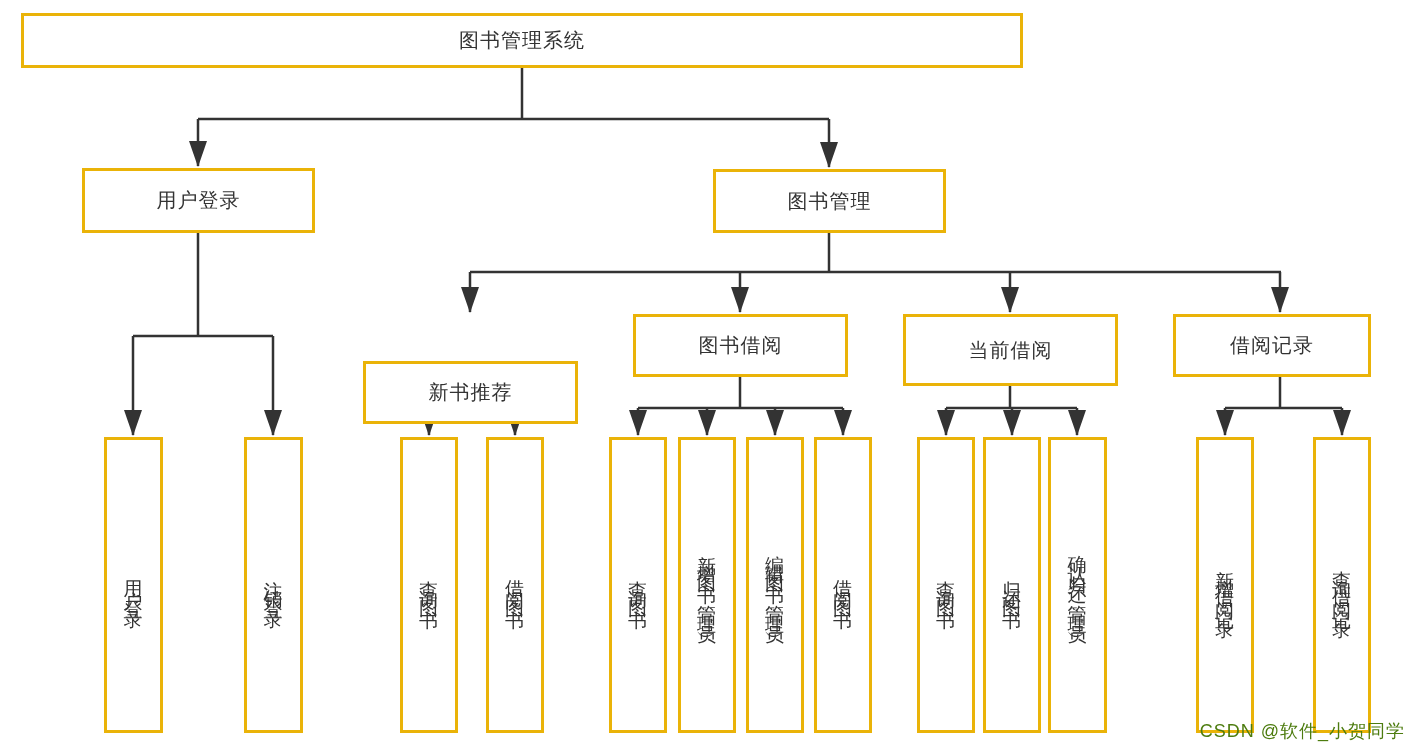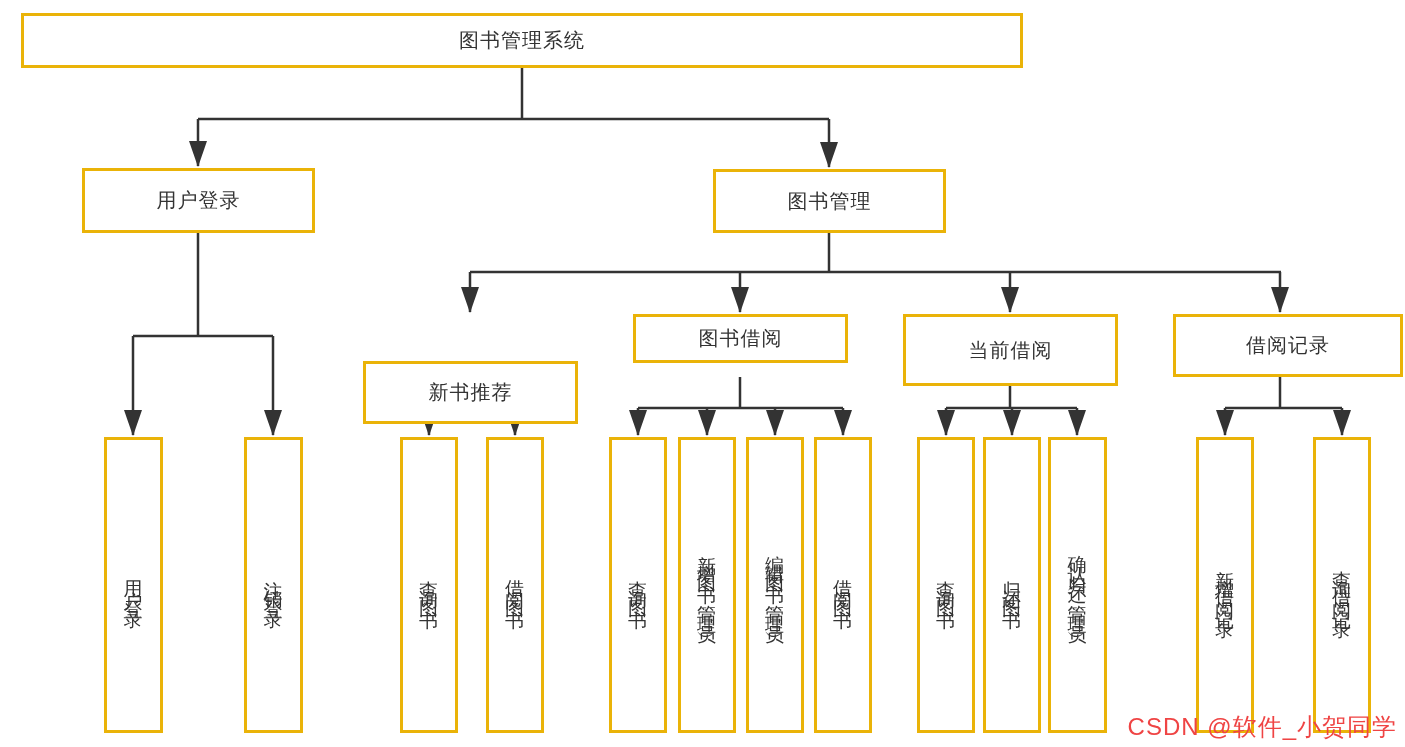--- a/index.html
+++ b/index.html
@@ -34,24 +34,24 @@
   .node.vert .label {
     writing-mode: vertical-rl;
     text-orientation: mixed;
     font-size: 19px;
     letter-spacing: 10px;
     line-height: 1;
     white-space: nowrap;
   }
   .watermark {
     position: absolute;
-    right: 8px;
+    right: 0;
     bottom: 4px;
-    font-size: 24px;
-    color: #ef4444;
+    font-size: 18px;
+    color: #4d7c0f;
     letter-spacing: 1px;
     white-space: nowrap;
   }
 </style>
 </head>
 <body>
 
 <div class="canvas">
 
   <svg class="connectors" viewBox="0 0 1405 747" xmlns="http://www.w3.org/2000/svg">
@@ -111,27 +111,27 @@
   <div class="node" style="left:82px; top:168px; width:233px; height:65px;">
     <span class="label">用户登录</span>
   </div>
   <div class="node" style="left:713px; top:169px; width:233px; height:64px;">
     <span class="label">图书管理</span>
   </div>
 
   <div class="node" style="left:363px; top:314px; width:215px; height:63px;margin-top:47px;">
     <span class="label">新书推荐</span>
   </div>
-  <div class="node" style="left:633px; top:314px; width:215px; height:49px;">
+  <div class="node" style="left:633px; top:314px; width:215px; height:63px;">
     <span class="label">图书借阅</span>
   </div>
   <div class="node" style="left:903px; top:314px; width:215px; height:72px;">
     <span class="label">当前借阅</span>
   </div>
-  <div class="node" style="left:1173px; top:314px; width:230px; height:63px;">
+  <div class="node" style="left:1173px; top:314px; width:198px; height:63px;">
     <span class="label">借阅记录</span>
   </div>
 
   <div class="node vert" style="left:104px; top:437px; width:59px; height:296px;">
     <span class="label">用户登录</span>
   </div>
   <div class="node vert" style="left:244px; top:437px; width:59px; height:296px;">
     <span class="label">注销登录</span>
   </div>
 

